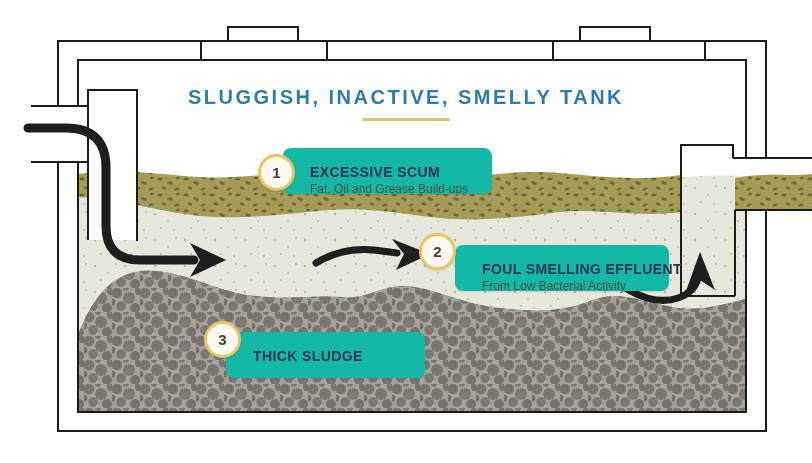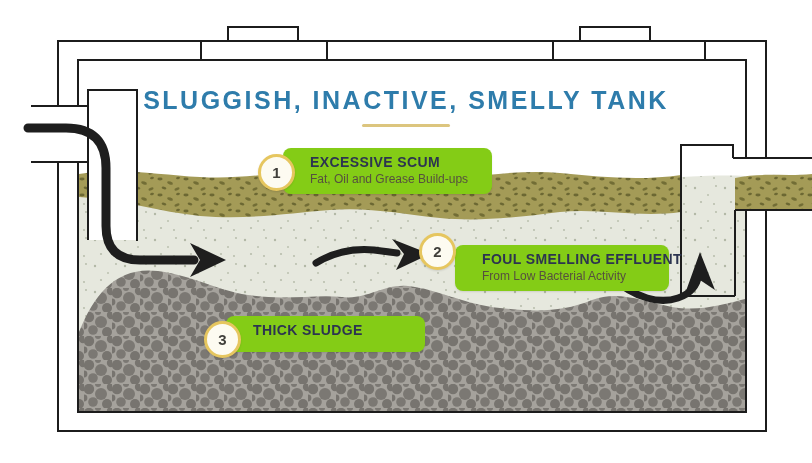--- a/index.html
+++ b/index.html
@@ -3,29 +3,29 @@
 <meta charset="utf-8">
 <style>
   html,body{margin:0;padding:0;background:#ffffff;}
   #canvas{
     position:relative;width:812px;height:463px;background:#ffffff;overflow:hidden;
     font-family:"Liberation Sans", sans-serif;
   }
   #diagram-svg{position:absolute;left:0;top:0;}
   .title{
     position:absolute;left:0;right:0;top:86px;text-align:center;
-    color:#2e7cab;font-size:25px;font-weight:bold;letter-spacing:2.5px;
+    color:#2e7cab;font-size:20px;font-weight:bold;letter-spacing:2.5px;
   }
   .title-underline{
     width:88px;height:3px;background:#dcc57e;margin:9px auto 0 auto;border-radius:2px;
   }
   .callout{
-    position:absolute;background:#84cc16;border-radius:8px;
+    position:absolute;background:#14b8a6;border-radius:8px;
     box-shadow:0 1px 2px rgba(0,0,0,0.10);
-    padding:6px 10px 6px 27px;box-sizing:border-box;
+    padding:16px 10px 6px 27px;box-sizing:border-box;
   }
   .callout .heading{
     color:#2c3450;font-size:14px;font-weight:bold;letter-spacing:.4px;line-height:17px;
     white-space:nowrap;
   }
   .callout .subheading{
     color:#56503f;font-size:12px;line-height:17px;white-space:nowrap;
   }
   .badge{
     position:absolute;width:37px;height:37px;border-radius:50%;
@@ -152,18 +152,18 @@
     <div class="subheading">Fat, Oil and Grease Build-ups</div>
   </div>
   <div class="badge" style="left:258px;top:154px;">1</div>
 
   <div class="callout" style="left:455px;top:245px;width:214px;height:46px;">
     <div class="heading">FOUL SMELLING EFFLUENT</div>
     <div class="subheading">From Low Bacterial Activity</div>
   </div>
   <div class="badge" style="left:419px;top:233px;">2</div>
 
-  <div class="callout" style="left:226px;top:316px;width:199px;height:36px;">
+  <div class="callout" style="left:226px;top:332px;width:199px;height:46px;">
     <div class="heading">THICK SLUDGE</div>
   </div>
   <div class="badge" style="left:204px;top:321px;">3</div>
 
 </div>
 
 </body></html>

